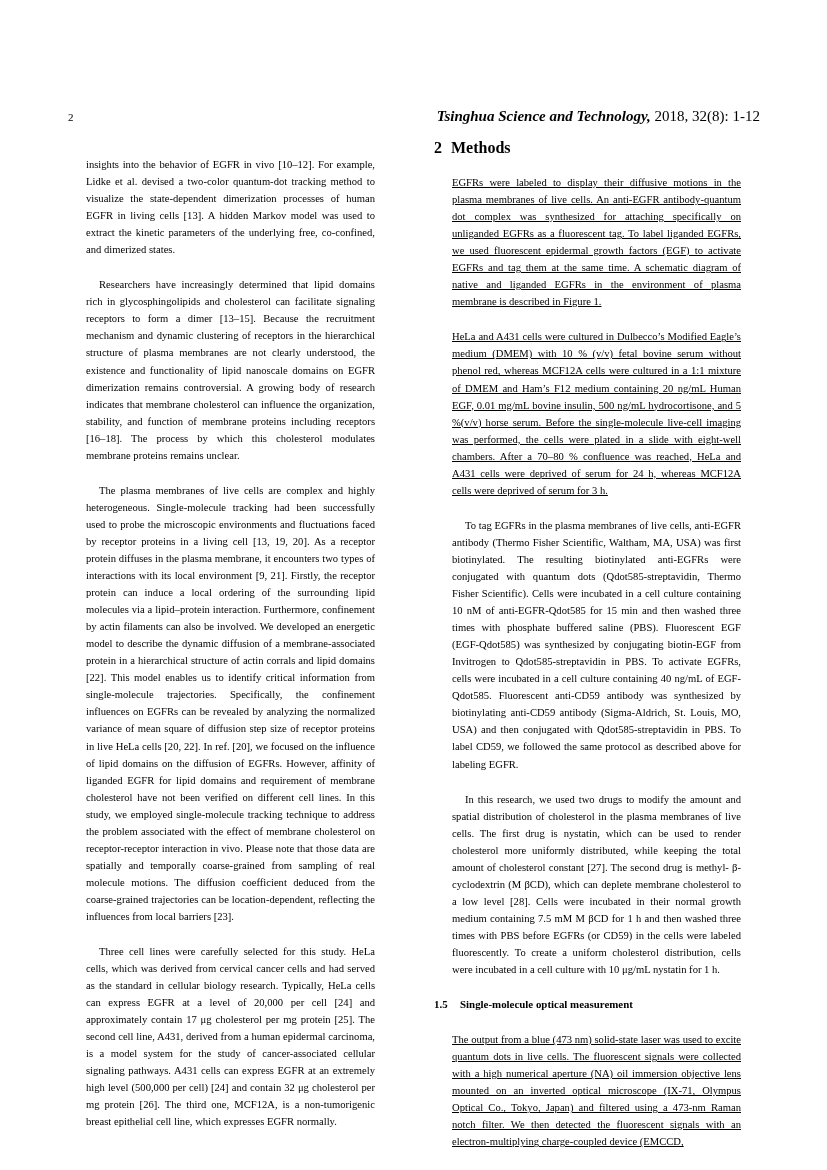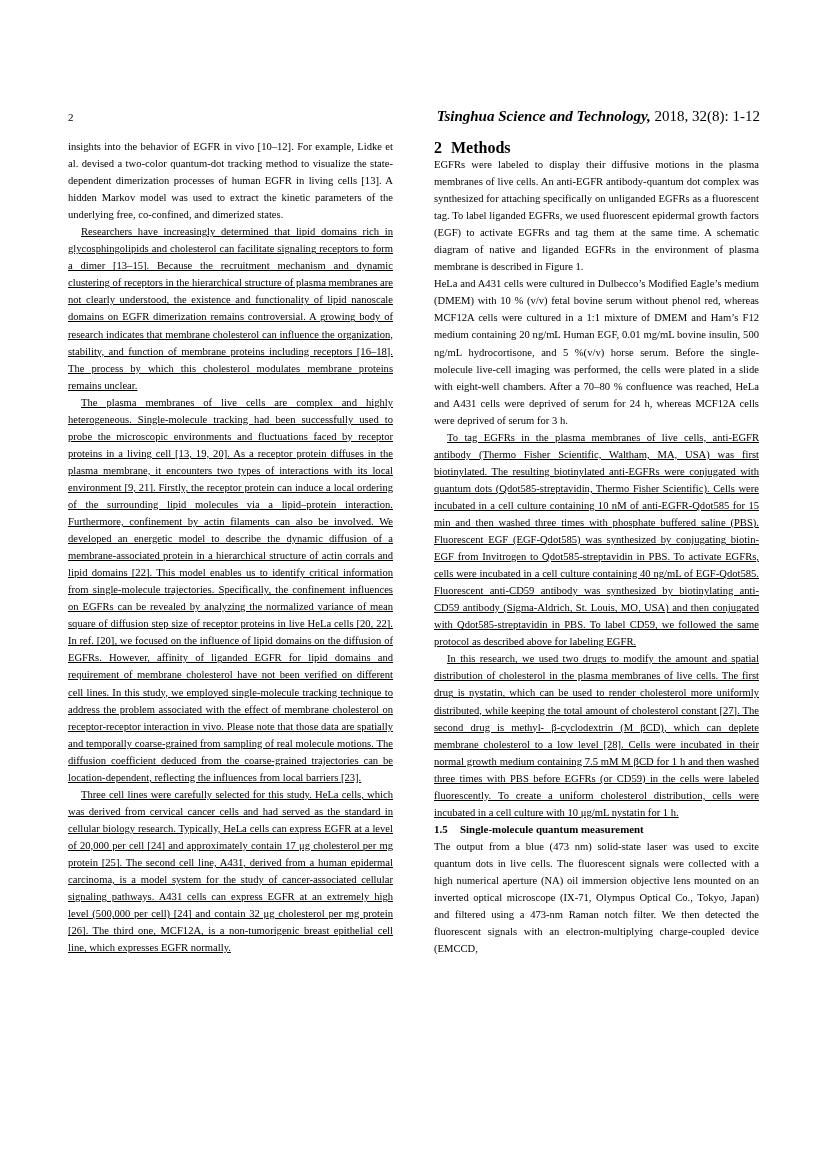--- a/index.html
+++ b/index.html
@@ -53,50 +53,49 @@
     width: 692px;
     height: 930px;
     display: flex;
     gap: 41px;
   }
   .col {
     width: 325px;
   }
 
   p.para {
-    margin: 0;
+    margin: 18px;
     text-align: justify;
     text-justify: inter-word;
     font-size: 10.6px;
     line-height: 17.05px;
     hyphens: none;
   }
   p.para.indent {
     text-indent: 13px;
-    text-decoration: underline;
   }
 
   h2.sec {
     margin: 0;
     font-size: 16px;
     font-weight: bold;
     line-height: 17px;
     padding-top: 1px;
   }
   h2.sec .num { display: inline-block; min-width: 17px; }
 
   h3.subsec {
     margin: 0;
     font-size: 10.9px;
     font-weight: bold;
     line-height: 17px;
   }
   h3.subsec .num { display: inline-block; min-width: 26px; }
   .gap-before-subsec { margin-top: 13px; }
-  .gap-small { margin-top: 2px; }
+  .gap-small { margin-top: 2px; text-decoration: underline; }
 </style>
 </head>
 <body>
 
 <div class="page">
 
   <div class="running-head">
     <span class="folio">2</span>
     <span class="head-right">
       <span class="journal-name">Tsinghua Science and Technology,</span>
@@ -118,19 +117,19 @@
       <h2 class="sec">
         <span class="num">2</span><span>Methods</span>
       </h2>
       <p class="para gap-small">EGFRs were labeled to display their diffusive motions in the plasma membranes of live cells. An anti-EGFR antibody-quantum dot complex was synthesized for attaching specifically on unliganded EGFRs as a fluorescent tag. To label liganded EGFRs, we used fluorescent epidermal growth factors (EGF) to activate EGFRs and tag them at the same time. A schematic diagram of native and liganded EGFRs in the environment of plasma membrane is described in Figure 1.</p>
 
       <p class="para gap-small">HeLa and A431 cells were cultured in Dulbecco’s Modified Eagle’s medium (DMEM) with 10 % (v/v) fetal bovine serum without phenol red, whereas MCF12A cells were cultured in a 1:1 mixture of DMEM and Ham’s F12 medium containing 20 ng/mL Human EGF, 0.01 mg/mL bovine insulin, 500 ng/mL hydrocortisone, and 5 %(v/v) horse serum. Before the single-molecule live-cell imaging was performed, the cells were plated in a slide with eight-well chambers. After a 70–80 % confluence was reached, HeLa and A431 cells were deprived of serum for 24 h, whereas MCF12A cells were deprived of serum for 3 h.</p>
       <p class="para indent">To tag EGFRs in the plasma membranes of live cells, anti-EGFR antibody (Thermo Fisher Scientific, Waltham, MA, USA) was first biotinylated. The resulting biotinylated anti-EGFRs were conjugated with quantum dots (Qdot585-streptavidin, Thermo Fisher Scientific). Cells were incubated in a cell culture containing 10 nM of anti-EGFR-Qdot585 for 15 min and then washed three times with phosphate buffered saline (PBS). Fluorescent EGF (EGF-Qdot585) was synthesized by conjugating biotin-EGF from Invitrogen to Qdot585-streptavidin in PBS. To activate EGFRs, cells were incubated in a cell culture containing 40 ng/mL of EGF-Qdot585. Fluorescent anti-CD59 antibody was synthesized by biotinylating anti-CD59 antibody (Sigma-Aldrich, St. Louis, MO, USA) and then conjugated with Qdot585-streptavidin in PBS. To label CD59, we followed the same protocol as described above for labeling EGFR.</p>
       <p class="para indent">In this research, we used two drugs to modify the amount and spatial distribution of cholesterol in the plasma membranes of live cells. The first drug is nystatin, which can be used to render cholesterol more uniformly distributed, while keeping the total amount of cholesterol constant [27]. The second drug is methyl- β-cyclodextrin (M βCD), which can deplete membrane cholesterol to a low level [28]. Cells were incubated in their normal growth medium containing 7.5 mM M βCD for 1 h and then washed three times with PBS before EGFRs (or CD59) in the cells were labeled fluorescently. To create a uniform cholesterol distribution, cells were incubated in a cell culture with 10 μg/mL nystatin for 1 h.</p>
 
       <h3 class="subsec gap-before-subsec">
-        <span class="num">1.5</span><span>Single-molecule quantum measurement</span>
+        <span class="num">1.5</span><span>Single-molecule optical measurement</span>
       </h3>
       <p class="para gap-small">The output from a blue (473 nm) solid-state laser was used to excite quantum dots in live cells. The fluorescent signals were collected with a high numerical aperture (NA) oil immersion objective lens mounted on an inverted optical microscope (IX-71, Olympus Optical Co., Tokyo, Japan) and filtered using a 473-nm Raman notch filter. We then detected the fluorescent signals with an electron-multiplying charge-coupled device (EMCCD,</p>
 
     </div>
   </div>
 </div>
 
 </body></html>

